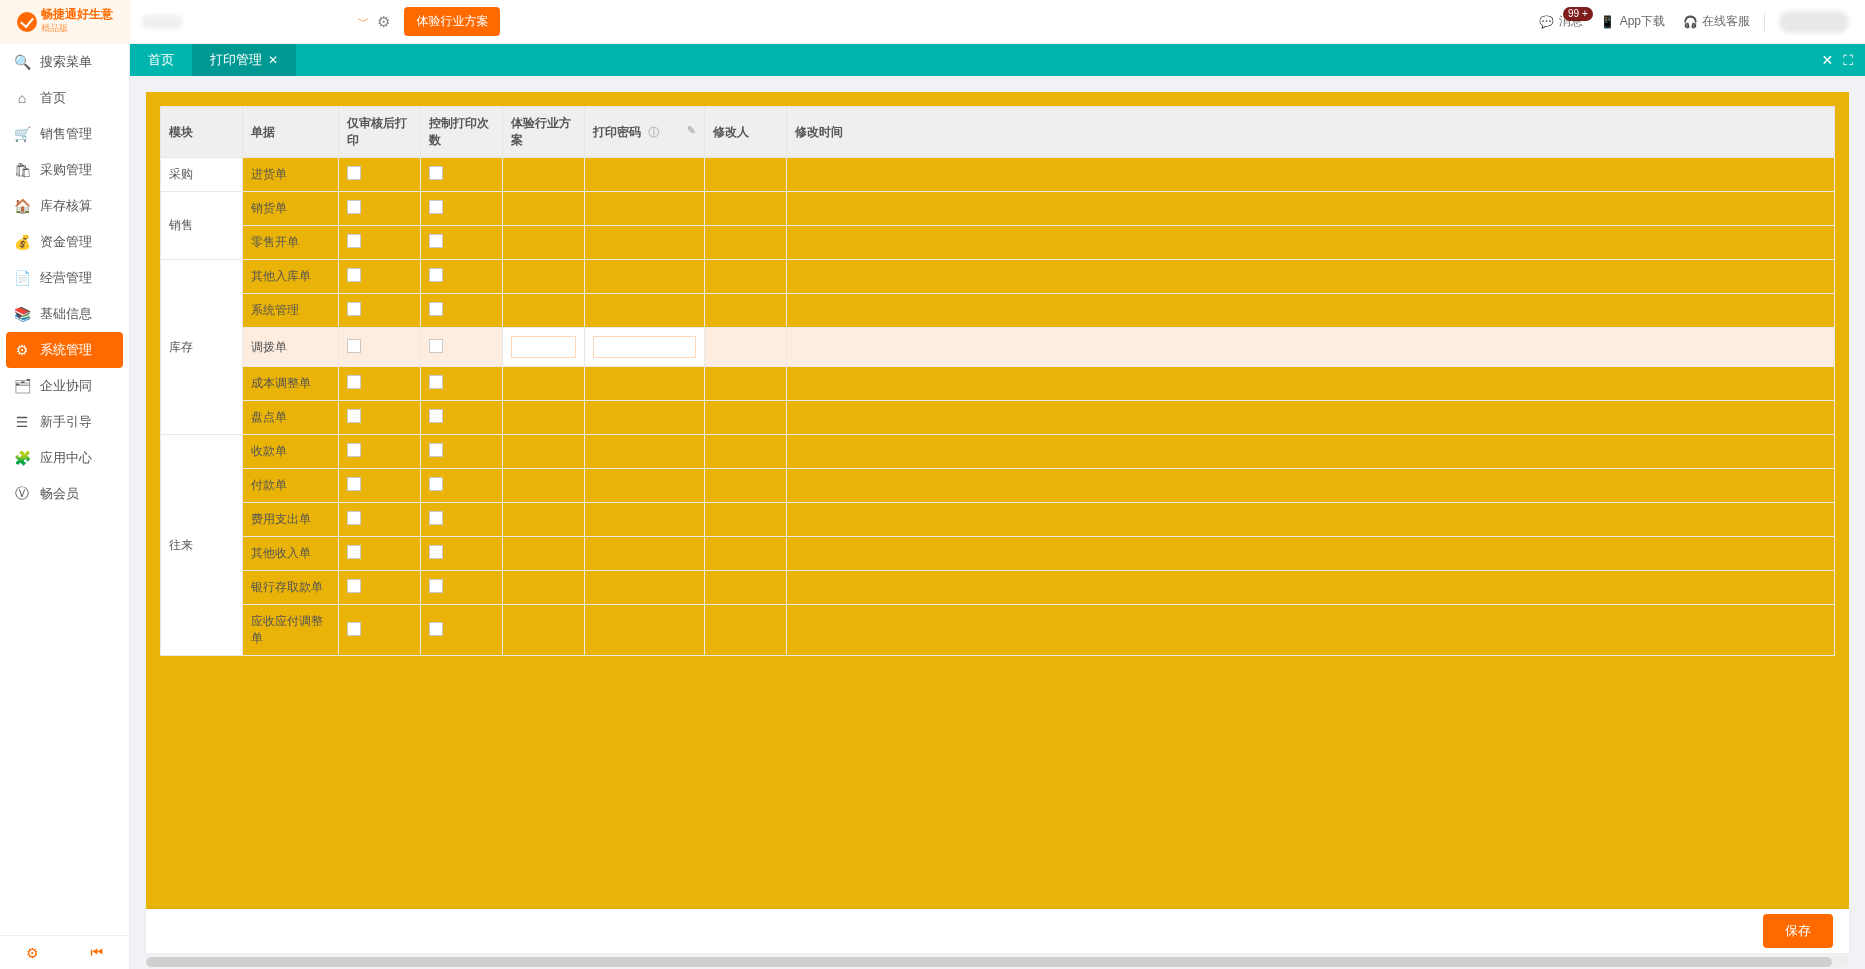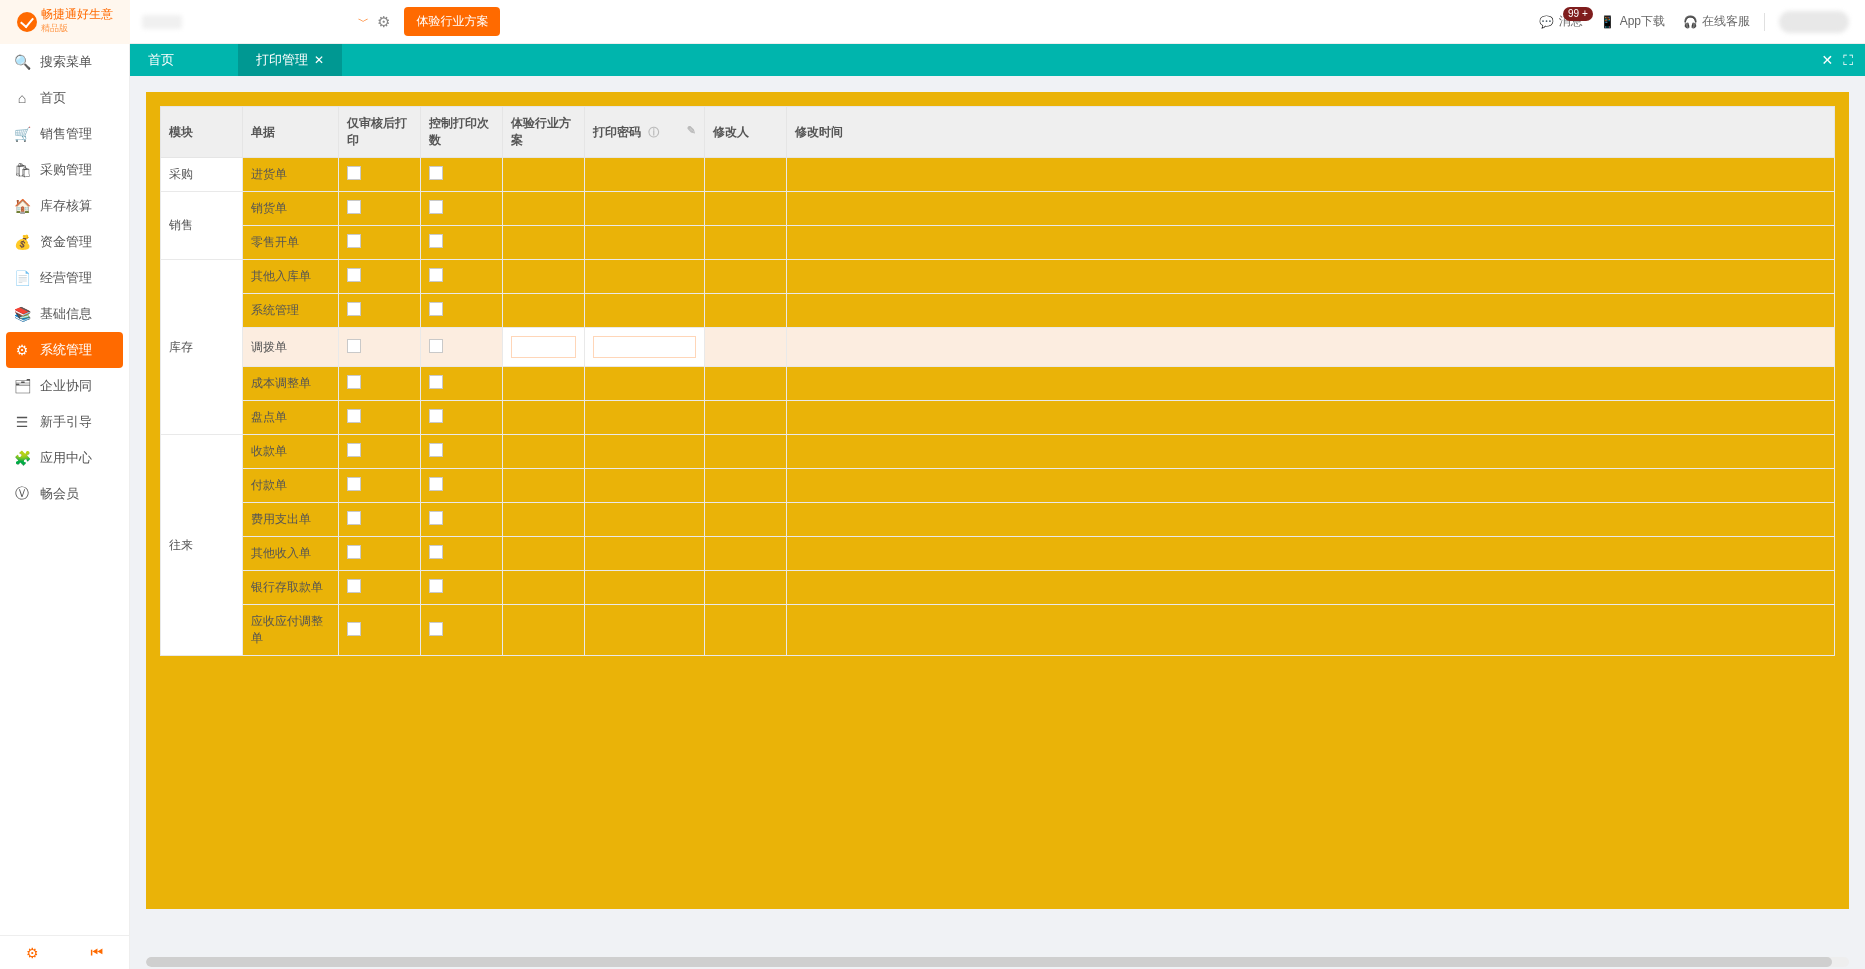--- a/index.html
+++ b/index.html
@@ -2,21 +2,21 @@
 <html><head>
 <meta charset="utf-8">
 <style>
   * { margin:0; padding:0; box-sizing:border-box; font-family: "Microsoft YaHei","PingFang SC",Arial,sans-serif; }
   body { width:1865px; height:969px; background:#f0f2f5; overflow:hidden; color:#333; }
   
   .topbar { position:absolute; top:0; left:0; right:0; height:44px; background:#fff; border-bottom:1px solid #eee; display:flex; align-items:center; padding:0 16px 0 0; }
   .logo-box { width:130px; height:44px; background:#fff7ee; display:flex; align-items:center; justify-content:center; gap:4px; }
   .logo-mark { width:20px; height:20px; border-radius:50%; background:#ff6a00; position:relative; }
   .logo-mark::after { content:""; position:absolute; top:3px; left:6px; width:6px; height:10px; border:2px solid #fff; border-left:0; border-top:0; transform:rotate(40deg); }
-  .logo-text { font-size:12px; color:#ff6a00; font-weight:400; line-height:1.1; }
+  .logo-text { font-size:12px; color:#ff6a00; font-weight:700; line-height:1.1; }
   .logo-sub { font-size:9px; color:#ff9a4d; }
   .org-select { margin-left:12px; display:flex; align-items:center; gap:8px; cursor:pointer; }
   .org-name-mask { width:40px; height:14px; background:#f0f0f0; border-radius:3px; filter:blur(2px); }
   .chev { color:#ff6a00; font-size:11px; }
   .gear { margin-left:8px; color:#888; font-size:15px; cursor:pointer; }
   .promo-btn { margin-left:14px; background:#ff6a00; color:#fff; font-size:12px; padding:6px 12px; border-radius:4px; cursor:pointer; }
   .top-spacer { flex:1; }
   .top-action { display:flex; align-items:center; gap:4px; font-size:12px; color:#666; margin-left:18px; cursor:pointer; position:relative; }
   .badge { position:absolute; top:-6px; right:-10px; background:#7f1d1d; color:#fff; font-size:10px; padding:0 5px; border-radius:8px; line-height:14px; }
   .avatar-blur { width:70px; height:22px; background:#e8e8e8; border-radius:12px; margin-left:14px; filter:blur(2px); }
@@ -25,21 +25,21 @@
   .sidebar { position:absolute; top:44px; left:0; bottom:0; width:130px; background:#fff; border-right:1px solid #eee; }
   .sb-item { display:flex; align-items:center; gap:10px; padding:0 14px; height:36px; font-size:13px; color:#555; cursor:pointer; }
   .sb-item.active { background:#ff6a00; color:#fff; border-radius:4px; margin:0 6px; padding:0 8px; }
   .sb-icon { width:16px; text-align:center; font-size:14px; color:inherit; }
   .sb-footer { position:absolute; bottom:0; left:0; right:0; height:34px; border-top:1px solid #eee; display:flex; align-items:center; justify-content:space-around; }
   .sb-footer span { color:#ff6a00; font-size:14px; cursor:pointer; }
   
   .tabbar { position:absolute; top:44px; left:130px; right:0; height:32px; background:#00b5ad; display:flex; align-items:stretch; color:#fff; }
   .tab { padding:0 18px; display:flex; align-items:center; font-size:13px; cursor:pointer; gap:6px; }
   .tab.home { background:#00b5ad; }
-  .tab.active { background:#009892;margin-left:46px; }
+  .tab.active { background:#009892; }
   .tab .close { font-size:12px; }
   .tab-spacer { flex:1; }
   .tab-right { display:flex; align-items:center; gap:10px; padding:0 12px; }
   .tab-right span { cursor:pointer; font-size:14px; }
   
   .workarea { position:absolute; top:76px; left:130px; right:0; bottom:0; background:#f0f2f5; }
   .panel-outer { position:absolute; top:16px; left:16px; right:16px; bottom:60px; background:#eab308; display:flex; flex-direction:column;justify-content:flex-end; }
   .panel-inner { padding:14px 14px 0 14px; flex:1; overflow:auto; }
   table.grid { border-collapse:collapse; width:100%; table-layout:fixed; font-size:12px; }
   table.grid th { background:#efefef; text-align:left; padding:8px 8px; font-weight:600; color:#555; border:1px solid #e5e5e5; }
@@ -336,17 +336,20 @@
               <td></td>
               <td></td>
               <td></td>
               <td></td>
             </tr>
           </tbody>
       </table>
     </div>
   </div>
 
+  <div class="actionbar">
+    <span class="save-btn">保存</span>
+  </div>
 
   <div class="hscroll">
     <div class="thumb"></div>
   </div>
 </div>
 
 </body></html>

